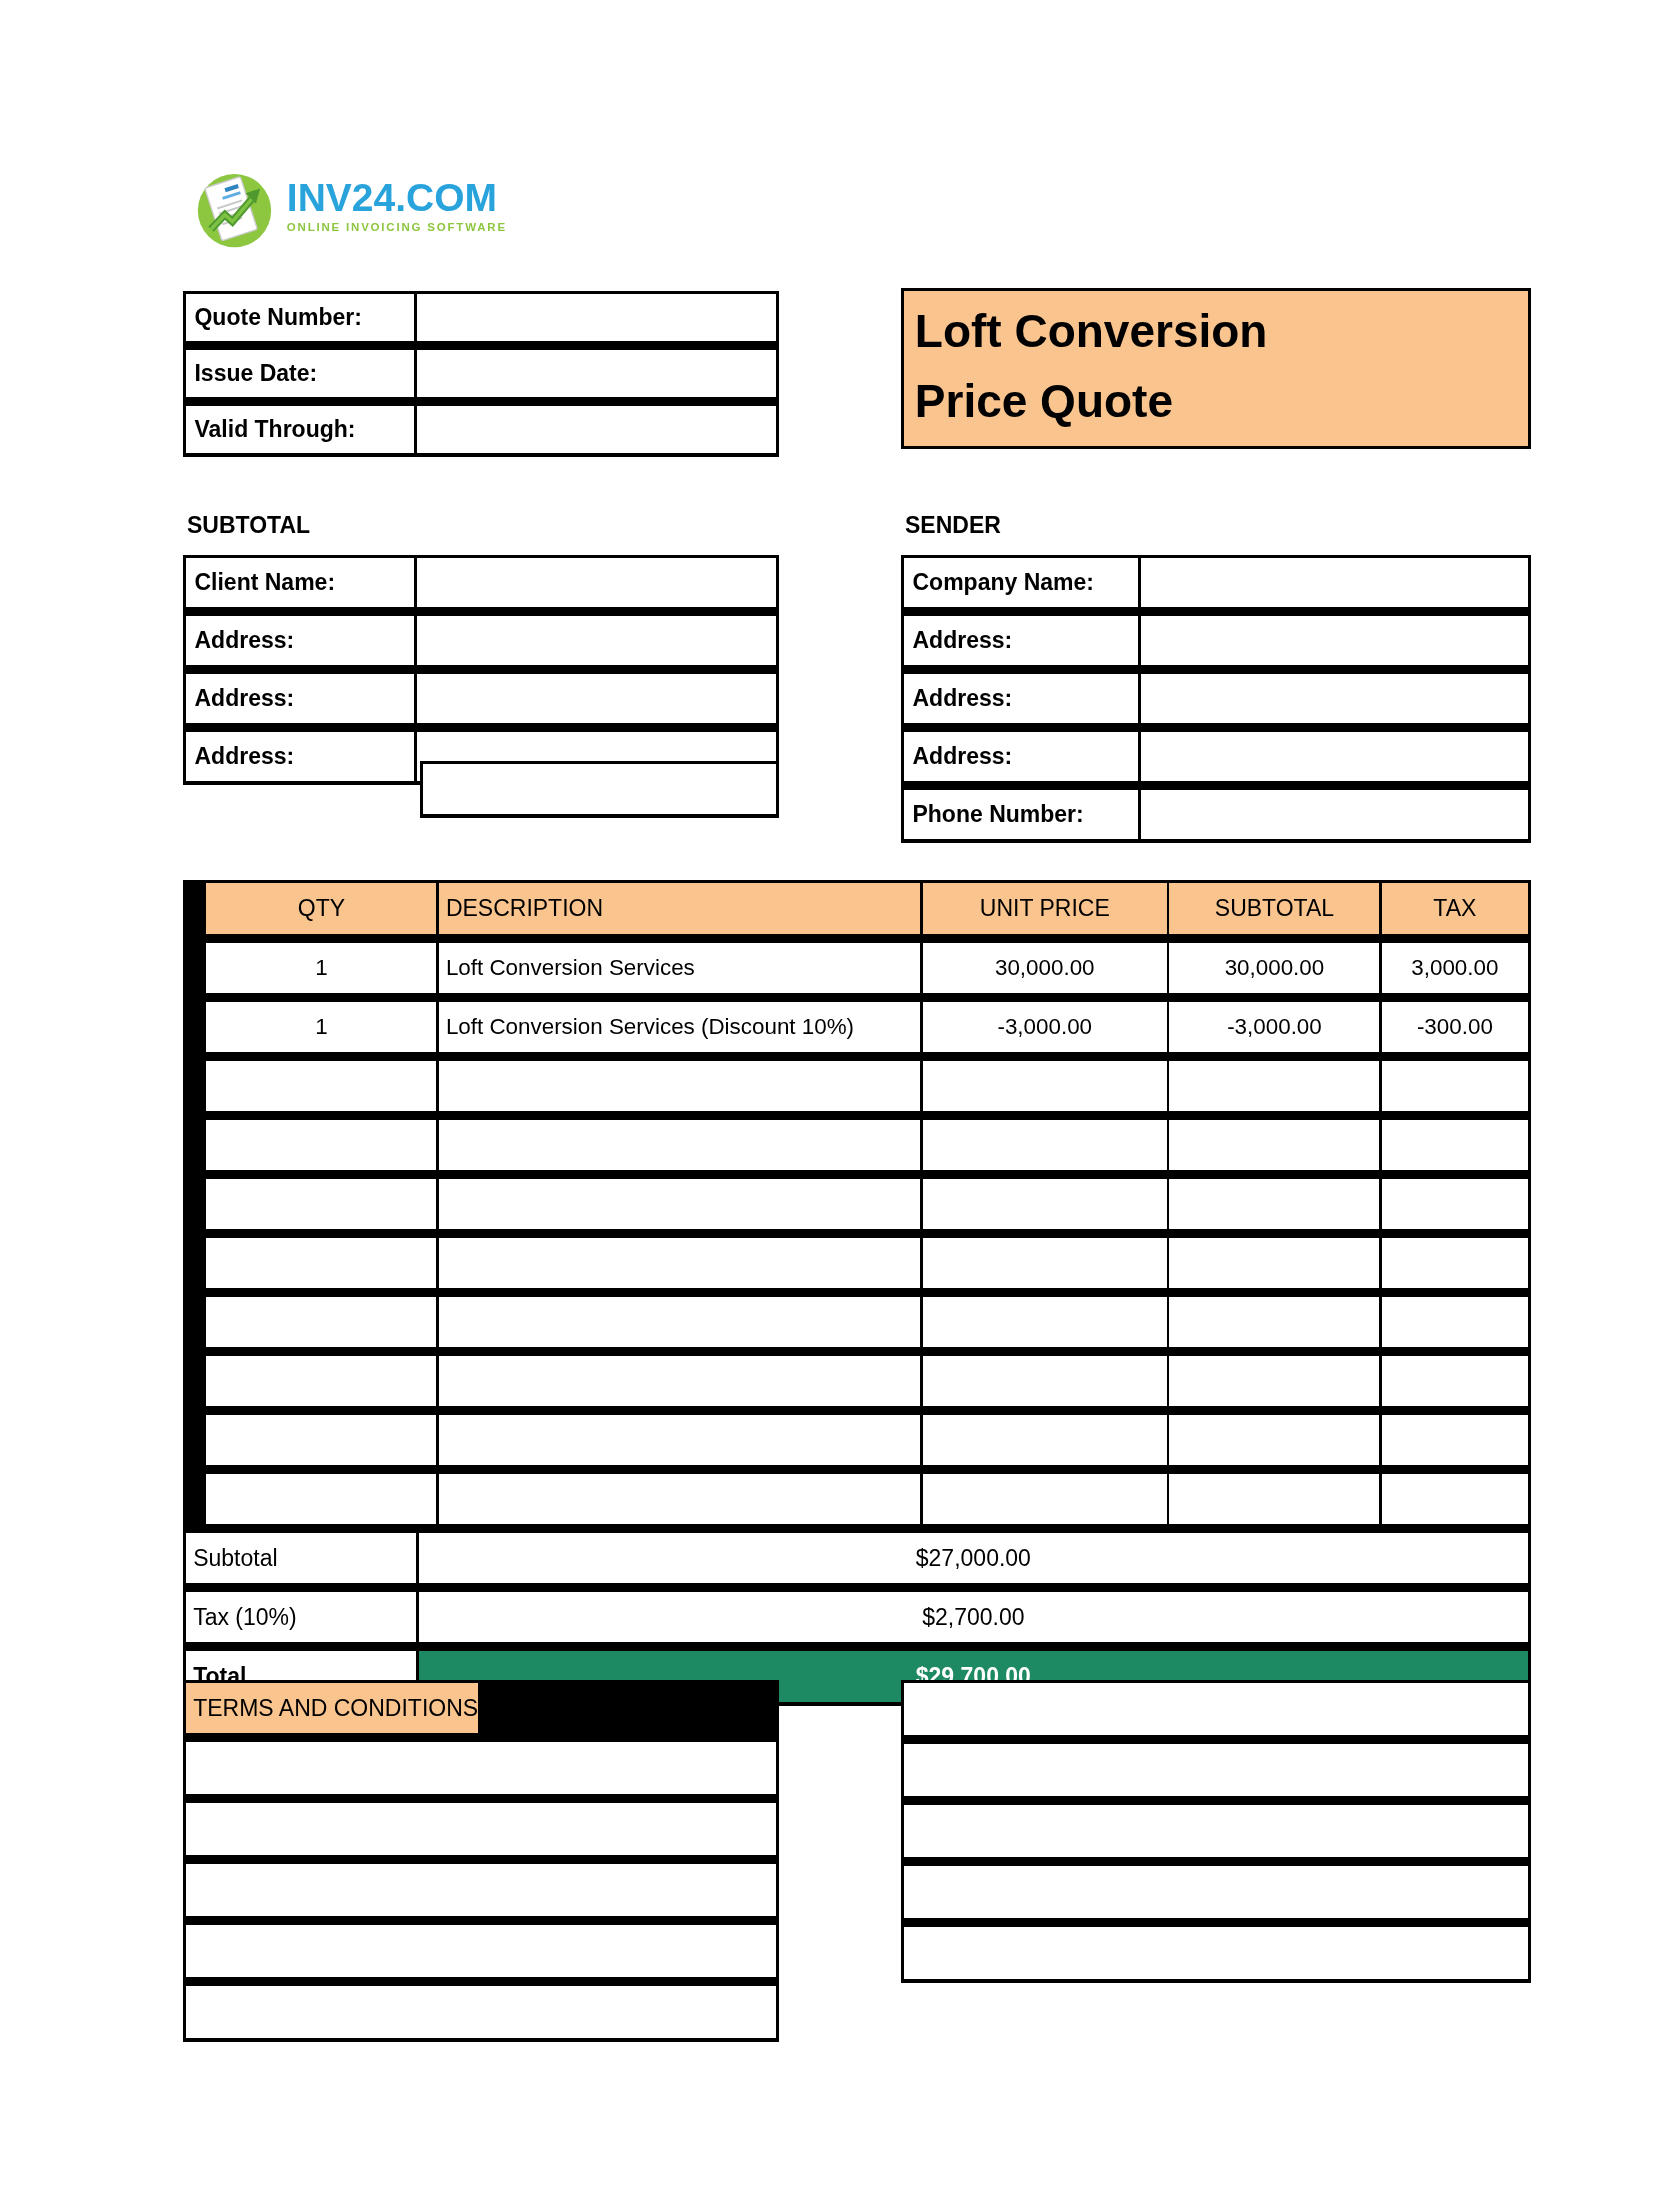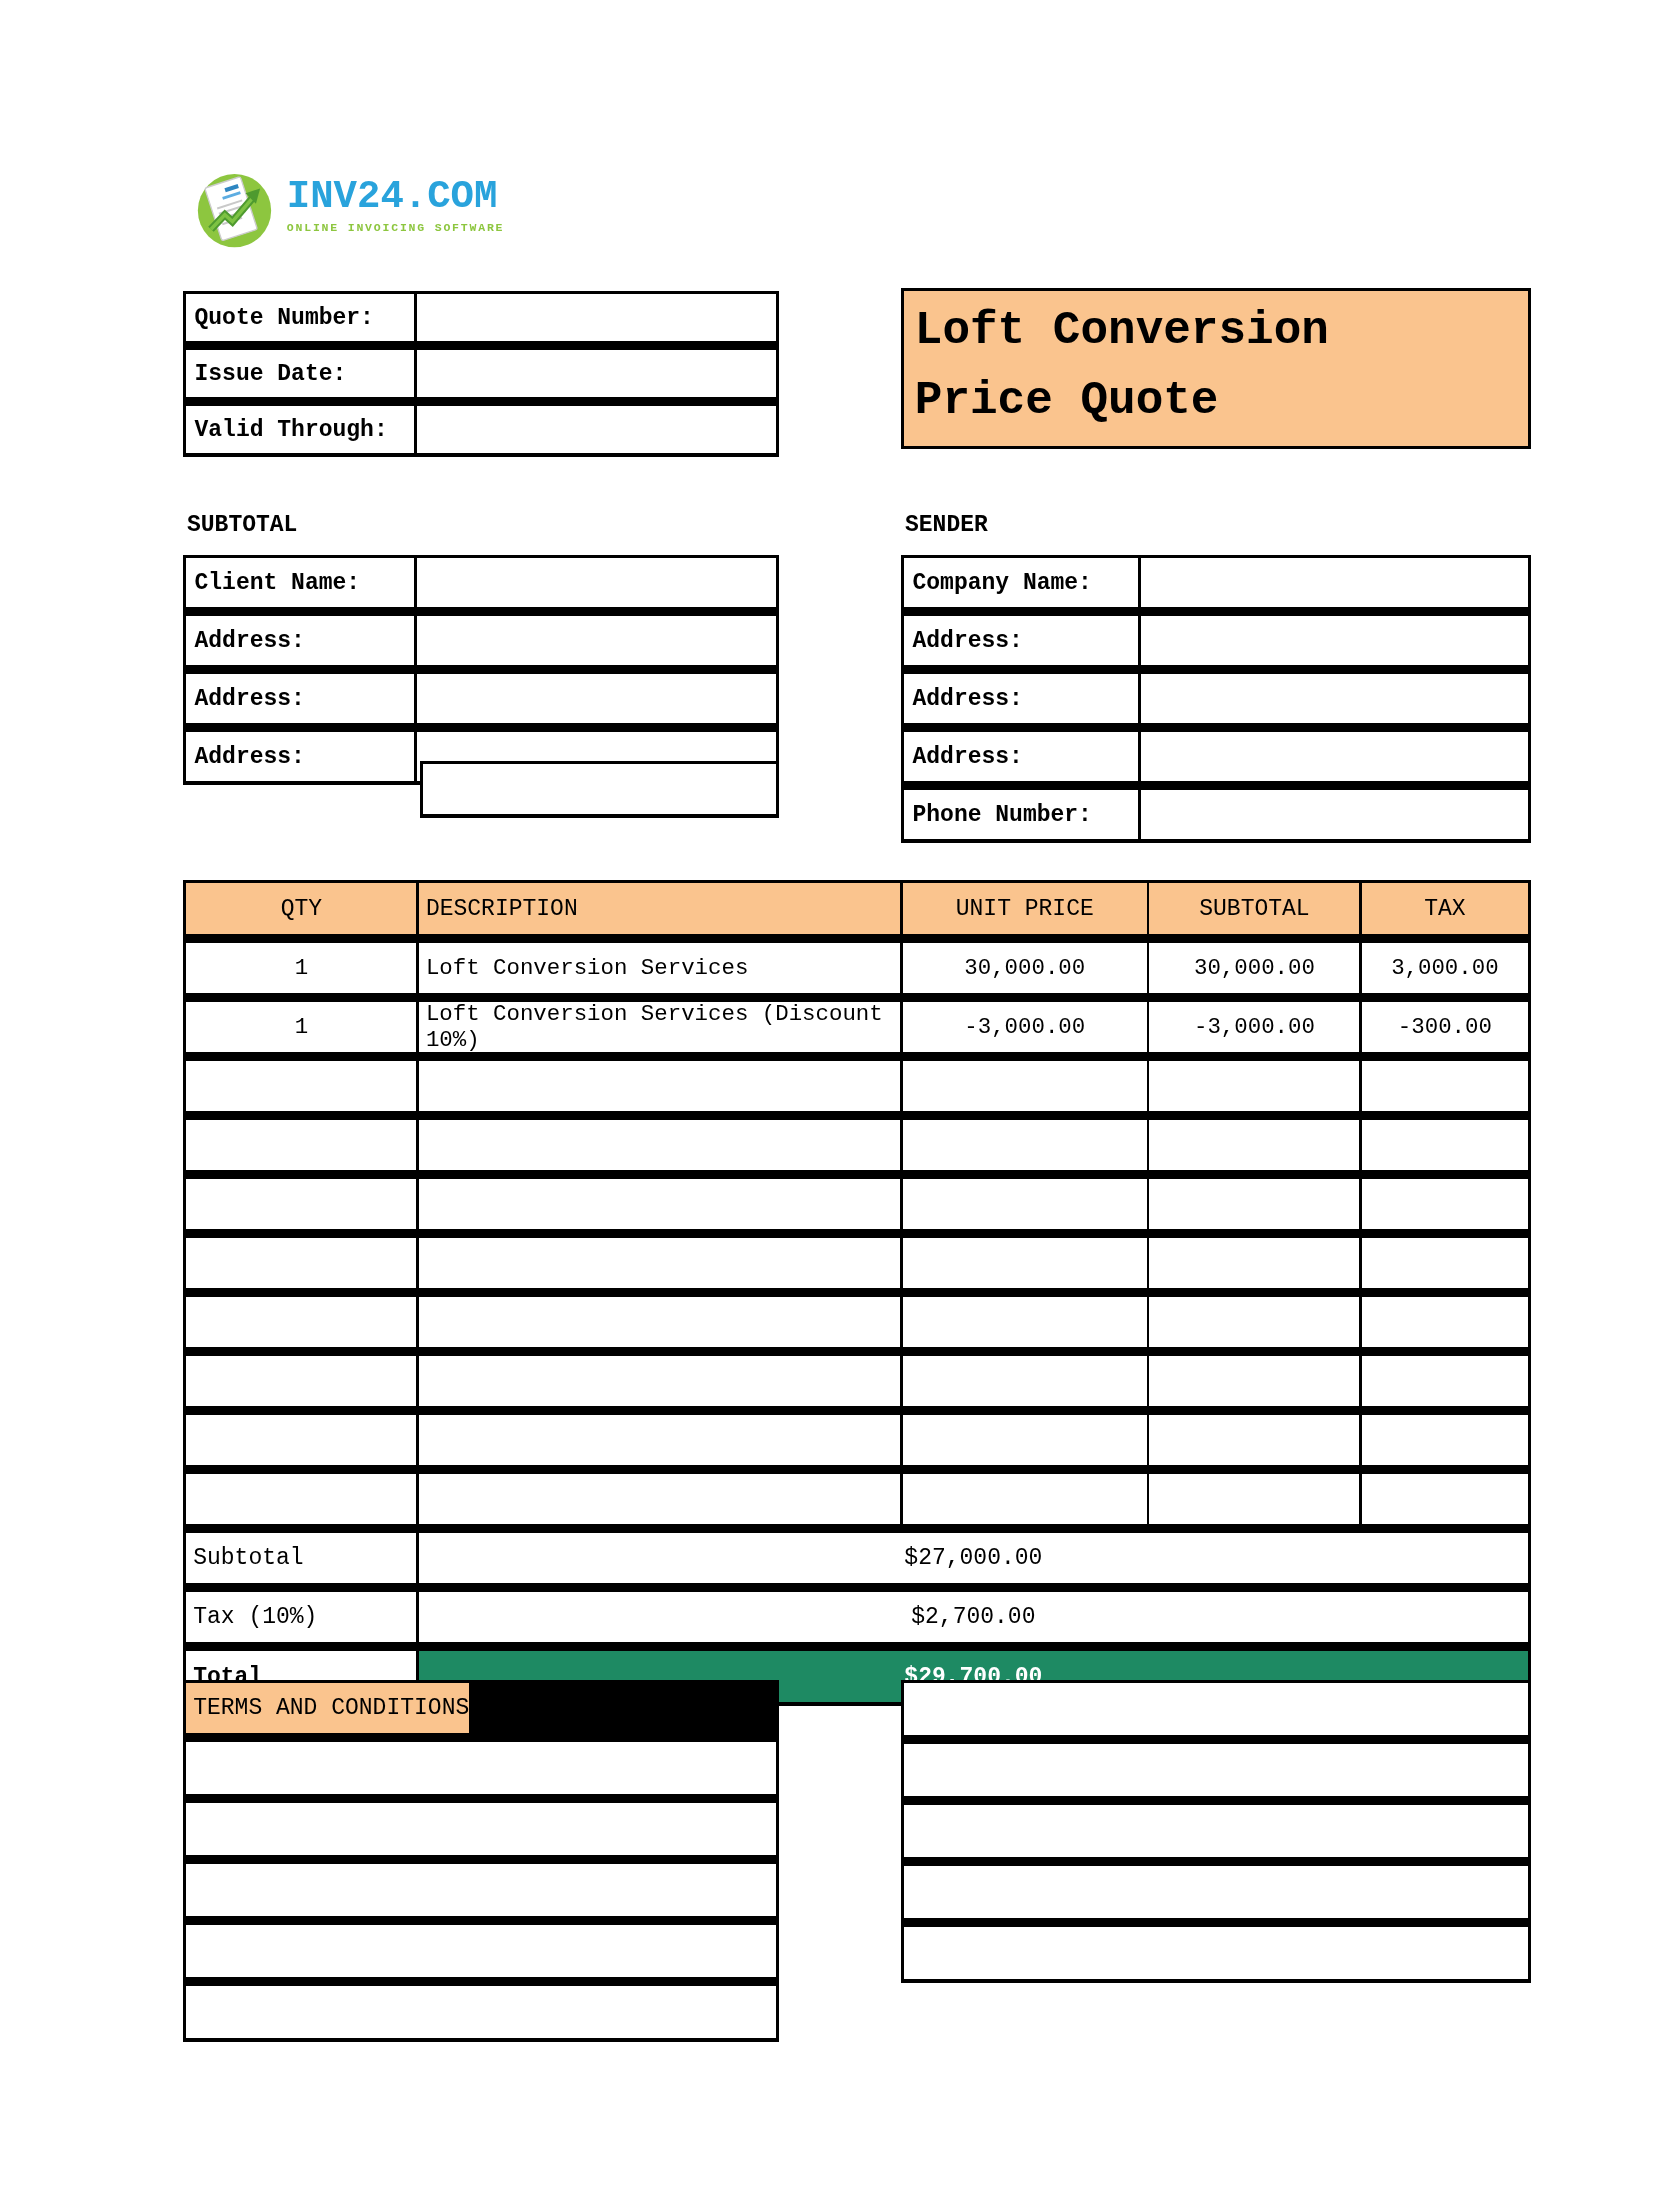--- a/index.html
+++ b/index.html
@@ -1,18 +1,18 @@
 <!DOCTYPE html>
 <html style="font-size:10.8px"><head>
 <meta charset="utf-8">
 <style>
   html,body { margin:0; padding:0; background:#ffffff; }
   .page {
     position:relative; width:1531px; height:2205px; background:#ffffff;
-    font-family:Liberation Mono, monospace; color:#000;
+    font-family:Liberation Sans, sans-serif; color:#000;
     overflow:hidden;
   }
   
   .tbl { position:absolute; background:#000; padding:3.4px; display:flex; flex-direction:column; gap:9px; box-sizing:border-box; }
   .row { display:flex; gap:2.7px; }
   .cell { background:#fff; display:flex; align-items:center; box-sizing:border-box; overflow:hidden; }
   .lbl { font-weight:bold; font-size:23px; padding-left:8.1px; }
   .val { flex:1; }
 
   
@@ -43,21 +43,21 @@
 
   .sender { left:901px; top:555px; width:630px; }
   .sender .cell { height:49px; }
   .sender .lbl { width:234px; flex:none; }
 
   
   .items { left:183px; top:880px; width:1348px; }
   .items .cell { justify-content:center; font-size:22.4px; }
   .items .hdr .cell { background:#FAC48E; height:51px; font-size:23px; }
   .items .item .cell { height:50px; }
-  .c-qty  { width:230px; flex:none; }
+  .c-qty  { width:230px; flex:none;margin-left:20px; }
   .c-desc { width:481px; flex:none; justify-content:flex-start !important; padding-left:6.8px; }
   .c-unit { width:244px; flex:none; }
   .c-sub  { width:210px; flex:none; }
   .c-tax  { flex:1; }
   .sumrow .cell { height:50px; font-size:23px; }
   .sum-lbl { width:230px; flex:none; justify-content:flex-start !important; padding-left:6.8px; }
   .sum-val { flex:1; justify-content:center; }
   .totalrow .cell { height:51px; }
   .total-lbl { font-weight:bold; }
   .total-val { background:#1E8A63 !important; color:#ffffff; font-weight:bold; }

